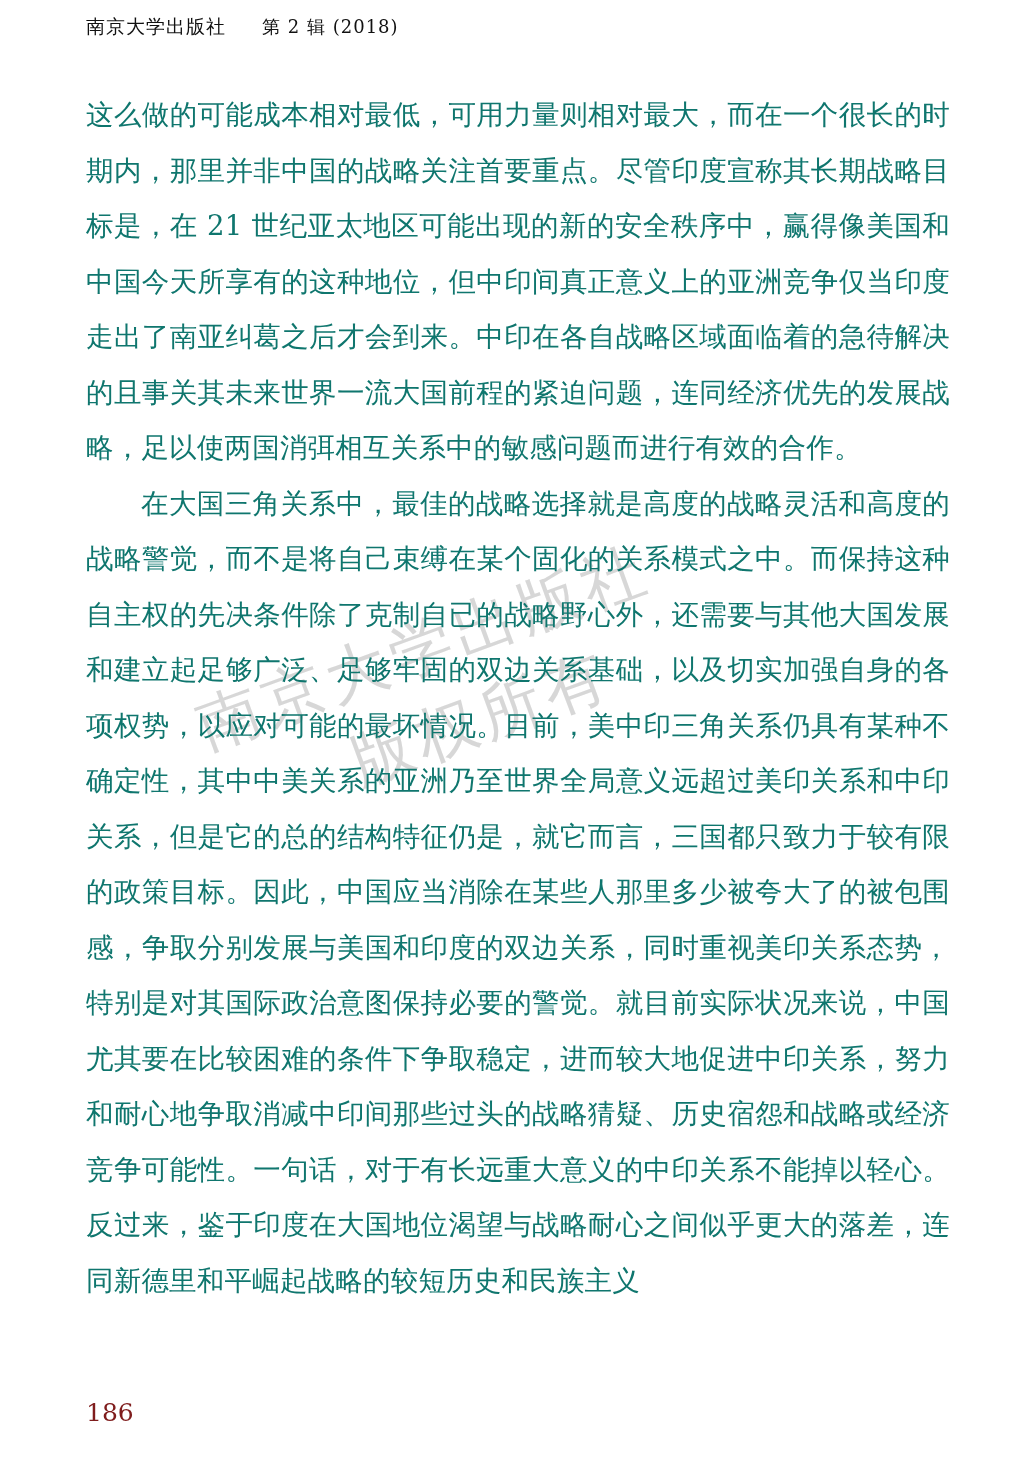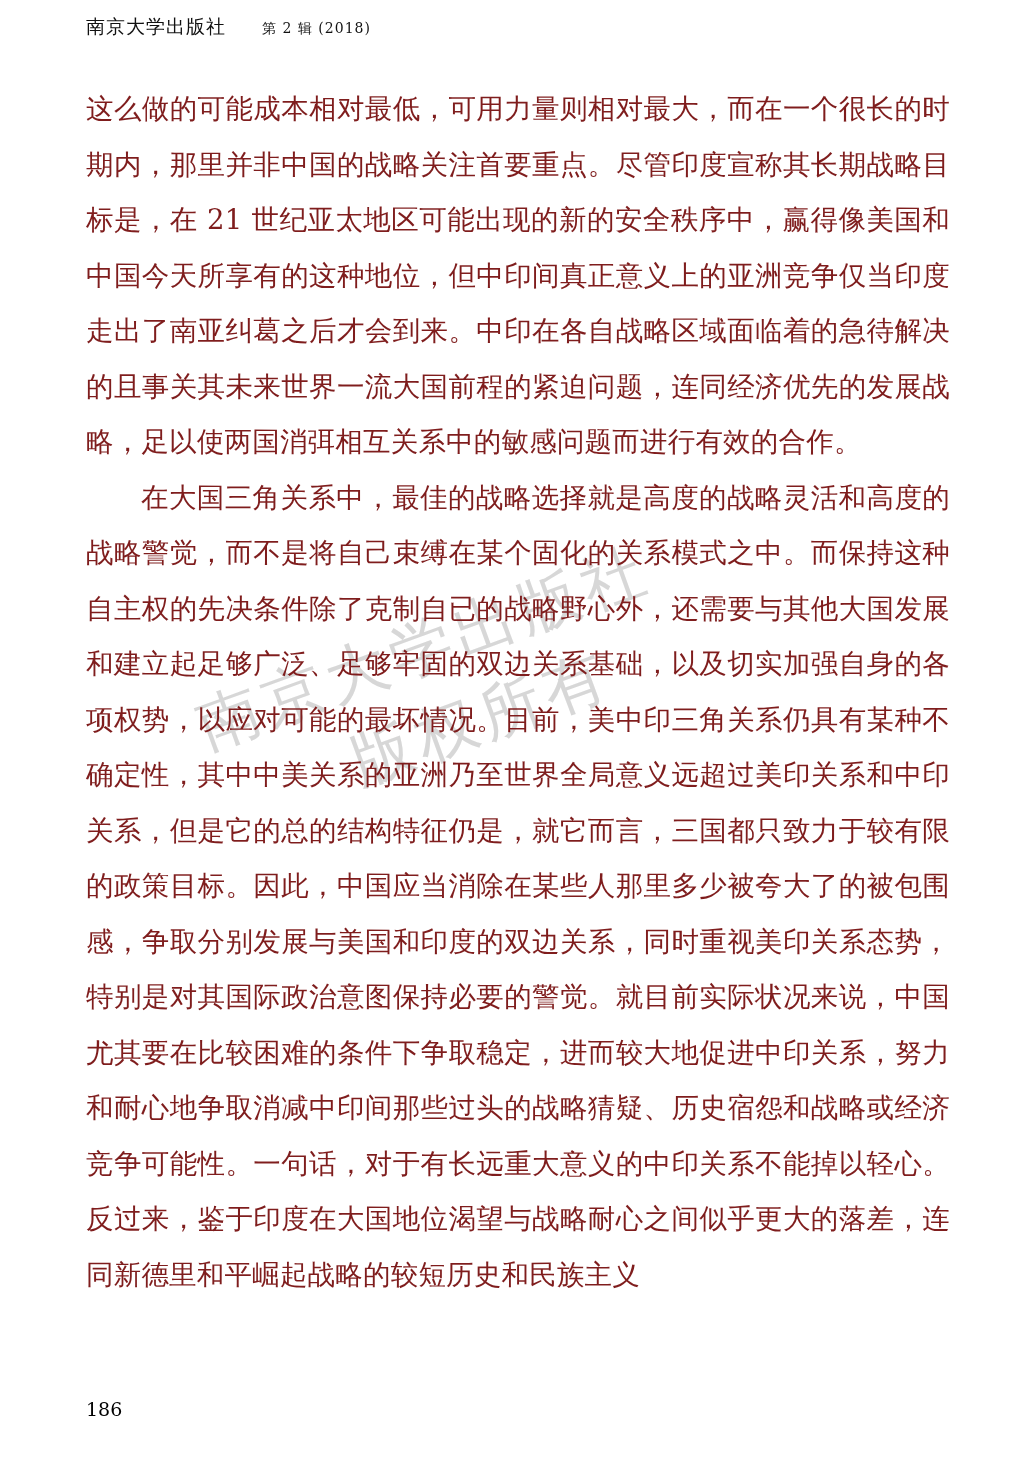--- a/index.html
+++ b/index.html
@@ -23,47 +23,47 @@
     font-size: 19px;
     letter-spacing: 1px;
     color: #111111;
     white-space: nowrap;
   }
   .header .header-sep {
     display: inline-block;
     width: 22px;
   }
   .header-sub {
-    font-size: 14px;
+    font-size: 18px;
   }
   .body-text {
     position: absolute;
-    top: 81px;
+    top: 87px;
     left: 86px;
     width: 864px;
     font-size: 27.5px;
     line-height: 55.5px;
     text-align: justify;
     text-justify: inter-character;
     letter-spacing: 0.2px;
-    color: #7f1d1d;
+    color: #0f766e;
   }
   .body-text p {
     margin: 0;
   }
   .body-text p.indent {
     text-indent: 2em;
   }
   .footer {
     position: absolute;
     left: 86px;
     top: 1398px;
-    font-size: 19px;
+    font-size: 25px;
     font-family: "DejaVu Serif", "Liberation Serif", serif;
-    color: #000000;
+    color: #7f1d1d;
   }
   .watermark {
     position: absolute;
     left: 190px;
     top: 600px;
     width: 520px;
     height: 240px;
     pointer-events: none;
     transform: rotate(-20deg);
     color: #c9c9c9;

